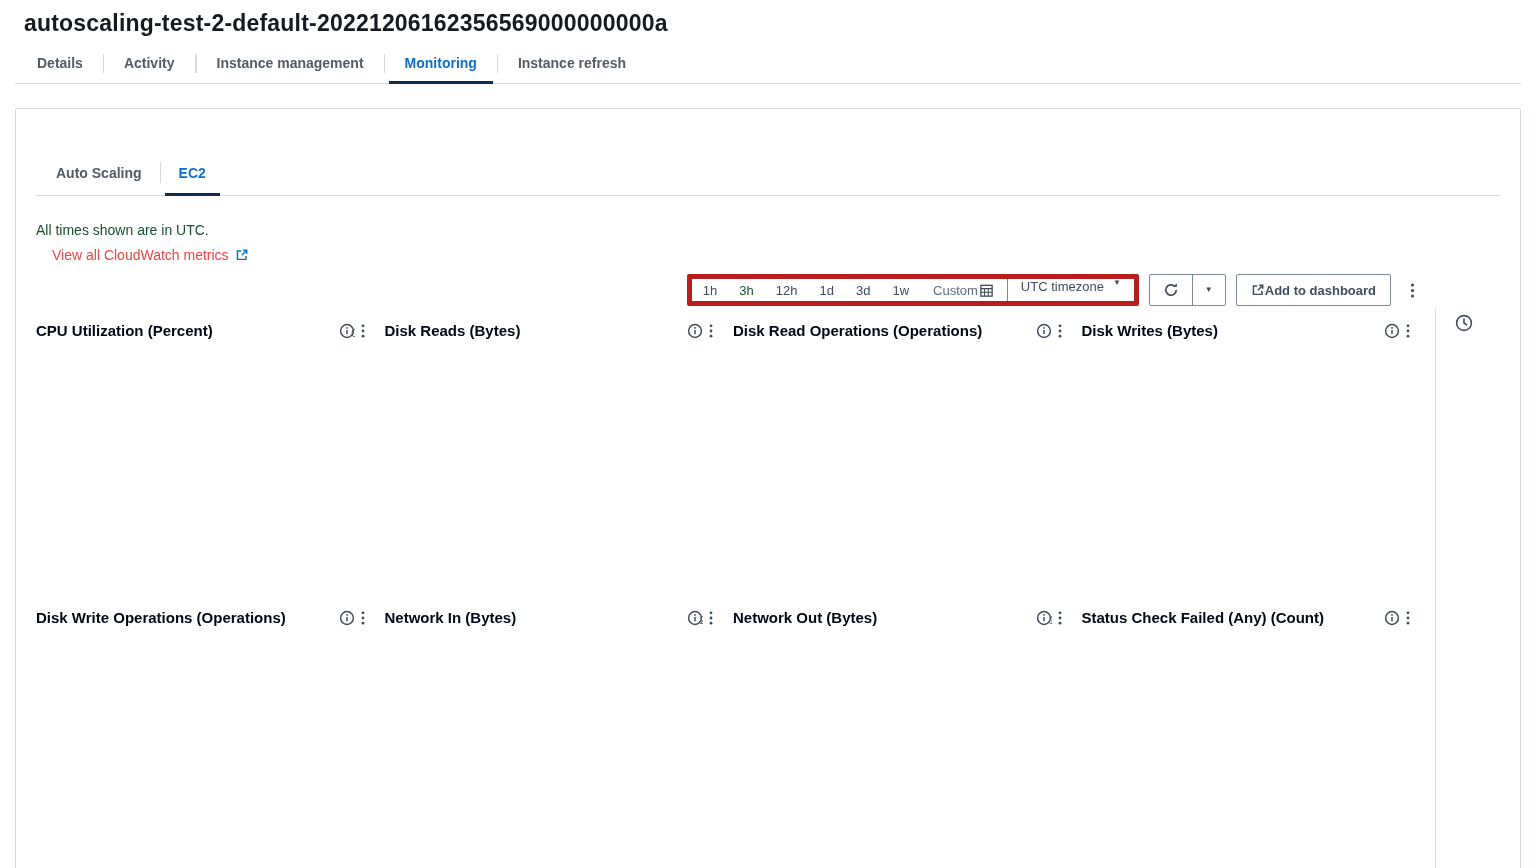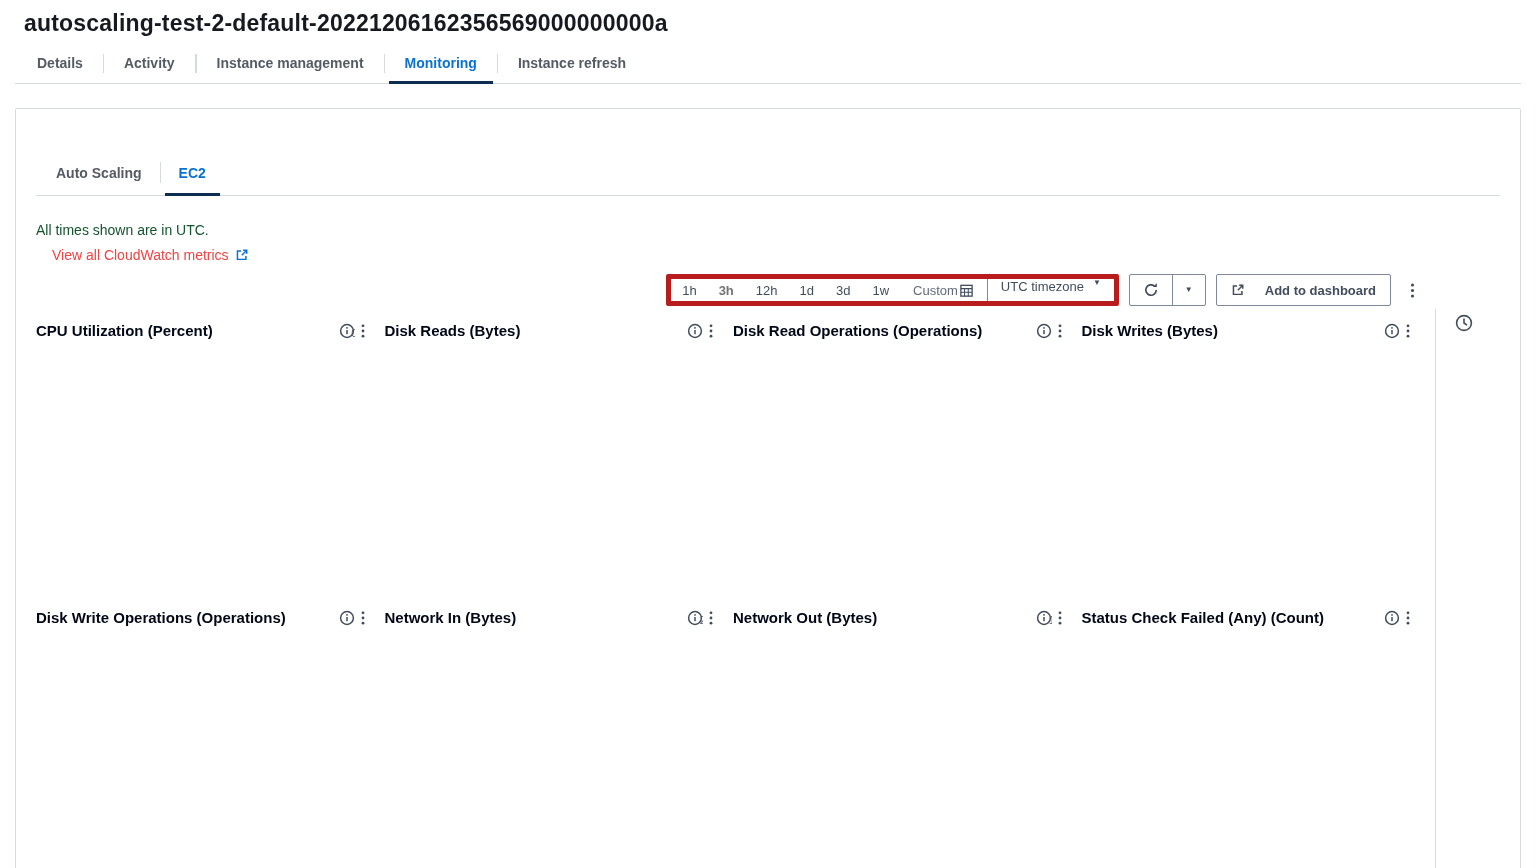--- a/index.html
+++ b/index.html
@@ -23,31 +23,31 @@
   .subtab.active::after{content:"";position:absolute;left:4px;right:4px;bottom:-1px;height:3px;background:#0d2d52;}
   .subtab-sep{width:1px;background:#d5dbdb;margin:9px 0 12px;}
   .utc-note{margin:26px 20px 0;font-size:14px;color:#14532d;}
   .metrics-link{display:inline-flex;align-items:center;gap:6px;margin:9px 36px 0;font-size:14px;color:#ef4444;cursor:pointer;text-decoration:none;}
   
   .toolbar{display:flex;justify-content:flex-end;align-items:center;gap:10px;margin:10px 96px 0 20px;}
   .range-control{display:flex;align-items:stretch;border:5px solid #b91c1c;border-radius:2px;height:32px;background:#fff;}
   .ranges{display:flex;align-items:stretch;}
   .range-btn{background:none;border:none;cursor:pointer;font-family:"Liberation Sans",sans-serif;
     font-size:13px;color:#414d5c;padding:0 11px;}
-  .range-btn.selected{color:#737373;font-weight:700;}
+  .range-btn.selected{color:#14532d;font-weight:400;}
   .custom-btn{display:flex;align-items:center;gap:1px;background:none;border:none;cursor:pointer;
     font-family:"Liberation Sans",sans-serif;font-size:13px;color:#5f6b7a;padding:0 13px;}
   .ctrl-divider{width:1px;background:#7d8998;}
   .tz-btn{display:flex;align-items:flex-start;gap:9px;background:none;border:none;cursor:pointer;
     font-family:"Liberation Sans",sans-serif;font-size:13px;color:#414d5c;padding:0 13px;}
   .caret{font-size:8px;color:#414d5c;line-height:1;}
   .split-btn{display:flex;align-items:stretch;border:1px solid #7d8998;border-radius:2px;height:32px;background:#fff;}
   .split-main{display:flex;align-items:center;background:none;border:none;cursor:pointer;padding:0 13px;}
   .split-caret{display:flex;align-items:center;background:none;border:none;cursor:pointer;padding:0 12px;border-left:1px solid #7d8998;}
-  .btn{display:flex;align-items:center;gap:20px;border:1px solid #7d8998;border-radius:2px;height:32px;padding:0 14px;
+  .btn{display:flex;align-items:center;gap:0;border:1px solid #7d8998;border-radius:2px;height:32px;padding:0 14px;
     background:#fff;cursor:pointer;font-family:"Liberation Sans",sans-serif;font-size:13px;font-weight:700;color:#414d5c;}
   .icon-btn{display:flex;align-items:center;background:none;border:none;cursor:pointer;padding:2px 3px;}
   
   .rail-divider{position:absolute;top:200px;bottom:0;right:84px;width:1px;background:#d5dbdb;}
   .rail-icon{position:absolute;top:204px;right:46px;cursor:pointer;}
   
   .charts{display:grid;grid-template-columns:repeat(4,1fr);column-gap:14px;row-gap:56px;margin:16px 104px 0 20px;}
   .chart-head{display:flex;align-items:center;}
   .chart-title{flex:1;font-size:15px;font-weight:700;white-space:nowrap;overflow:hidden;text-overflow:ellipsis;color:#000716;}
   .chart-icon{flex:none;display:flex;cursor:pointer;}

